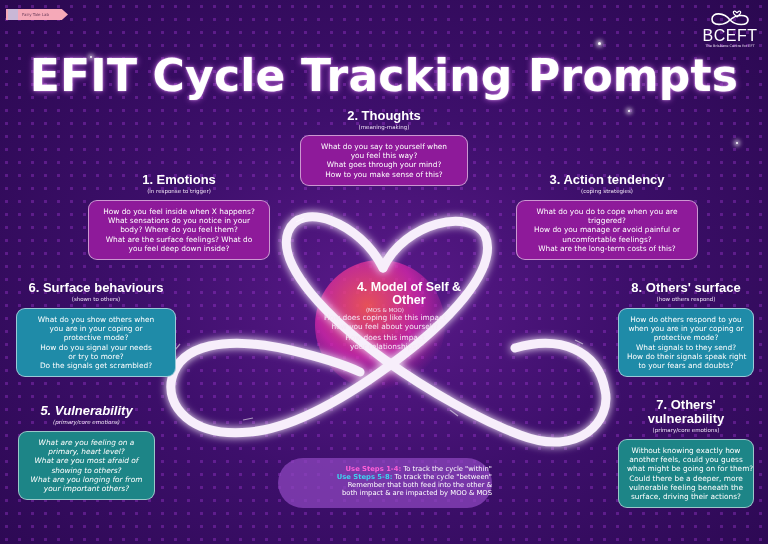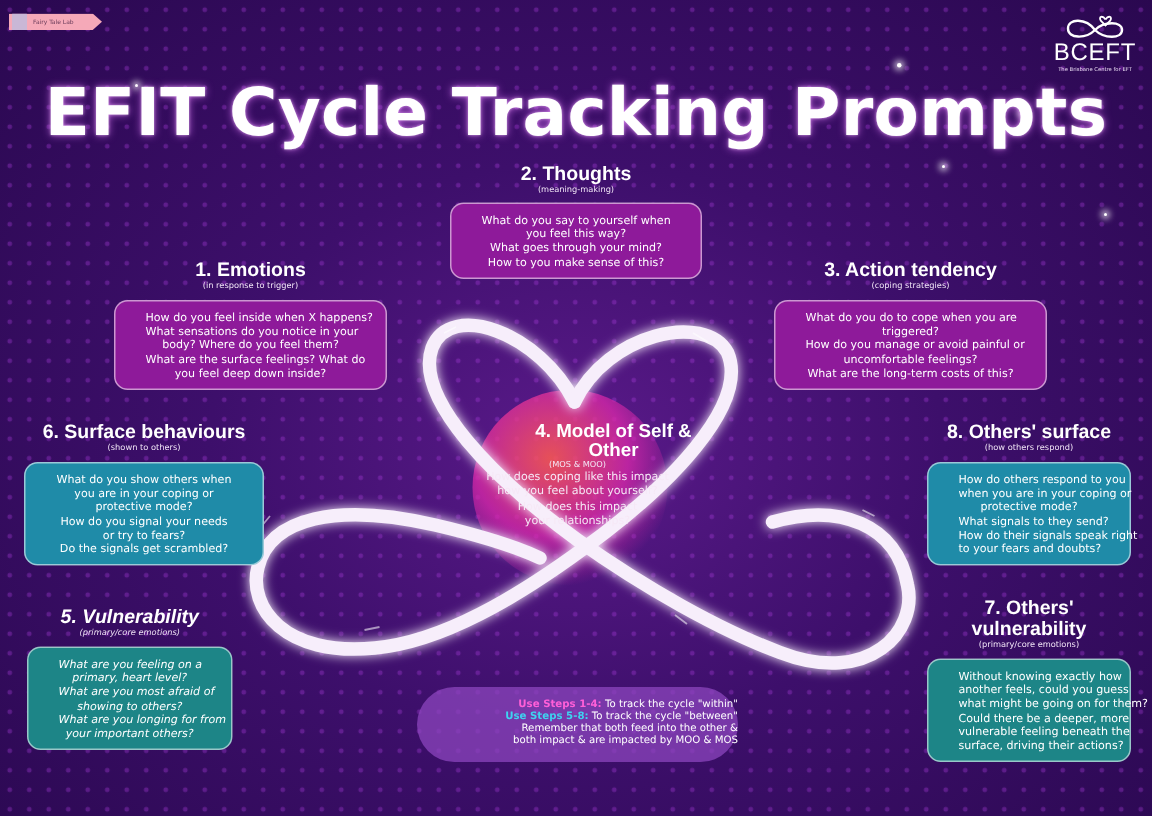--- a/index.html
+++ b/index.html
@@ -40,21 +40,21 @@
   }
 
   .sparkle { position: absolute; width: 3px; height: 3px; background: #fff; border-radius: 50%;
     box-shadow: 0 0 4px 2px rgba(255,255,255,0.7); }
 
   .step { position: absolute; text-align: center; }
   .step .h { font-family: "Liberation Sans", sans-serif; font-weight: bold; font-size: 13px; line-height: 14px; }
   .step .s { font-size: 5.5px; line-height: 8px; color: #f0e4f6; }
   .box {
     border-radius: 9px; border: 1.5px solid rgba(255,255,255,0.55);
-    font-size: 7.4px; line-height: 9.2px; padding: 6px 20px; 
+    font-size: 7.4px; line-height: 9.2px; padding: 6px 8px; 
   }
   .box div { white-space: nowrap; }
   .magenta { background: #8e1a9a; }
   .blue { background: #1f8ba8; }
   .teal { background: #1d8587; }
 
   .heart-glow {
     position: absolute; left: 315px; top: 260px; width: 130px; height: 130px; border-radius: 50%;
     background: radial-gradient(circle at 40% 35%, rgba(255,90,80,0.85) 0%, rgba(220,40,170,0.75) 45%, rgba(160,20,170,0) 75%);
   }
@@ -138,21 +138,21 @@
   <div class="h">2. Thoughts</div>
   <div class="s">(meaning-making)</div>
   <div class="box magenta" style="margin-top:4px;">
     <div>What do you say to yourself when</div>
     <div>you feel this way?</div>
     <div>What goes through your mind?</div>
     <div>How to you make sense of this?</div>
   </div>
 </div>
 
-<div class="step" style="left:76px;top:173px;width:182px;">
+<div class="step" style="left:88px;top:173px;width:182px;">
   <div class="h">1. Emotions</div>
   <div class="s">(in response to trigger)</div>
   <div class="box magenta" style="margin-top:5px;">
     <div>How do you feel inside when X happens?</div>
     <div>What sensations do you notice in your</div>
     <div>body? Where do you feel them?</div>
     <div>What are the surface feelings? What do</div>
     <div>you feel deep down inside?</div>
   </div>
 </div>
@@ -182,21 +182,21 @@
 </div>
 
 <div class="step" style="left:16px;top:281px;width:160px;">
   <div class="h">6. Surface behaviours</div>
   <div class="s">(shown to others)</div>
   <div class="box blue" style="margin-top:5px;">
     <div>What do you show others when</div>
     <div>you are in your coping or</div>
     <div>protective mode?</div>
     <div>How do you signal your needs</div>
-    <div>or try to fears?</div>
+    <div>or try to more?</div>
     <div>Do the signals get scrambled?</div>
   </div>
 </div>
 
 <div class="step" style="left:618px;top:281px;width:136px;">
   <div class="h">8. Others' surface</div>
   <div class="s">(how others respond)</div>
   <div class="box blue" style="margin-top:5px;">
     <div>How do others respond to you</div>
     <div>when you are in your coping or</div>

